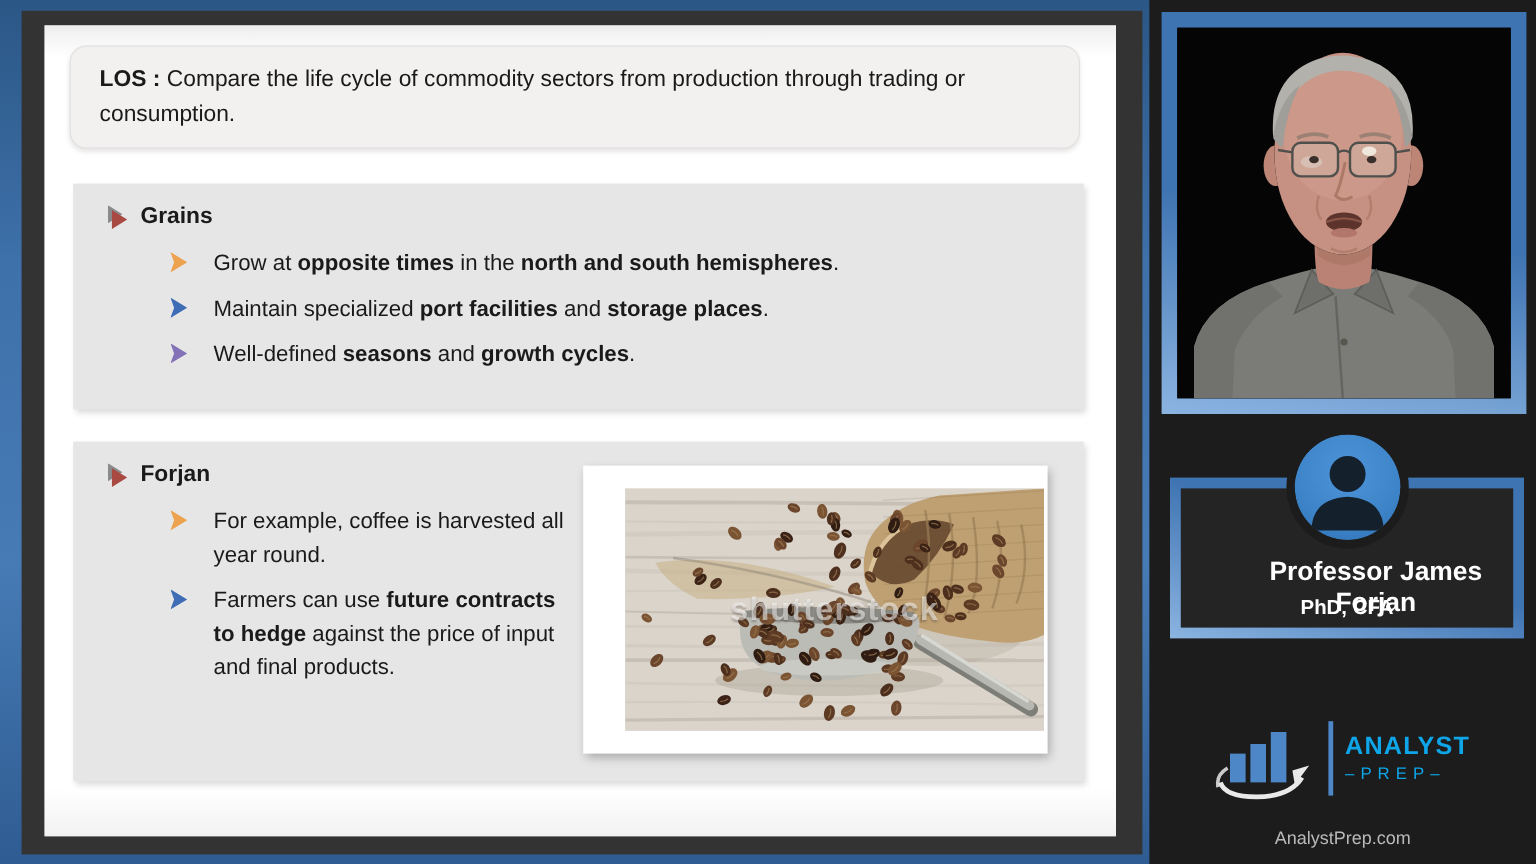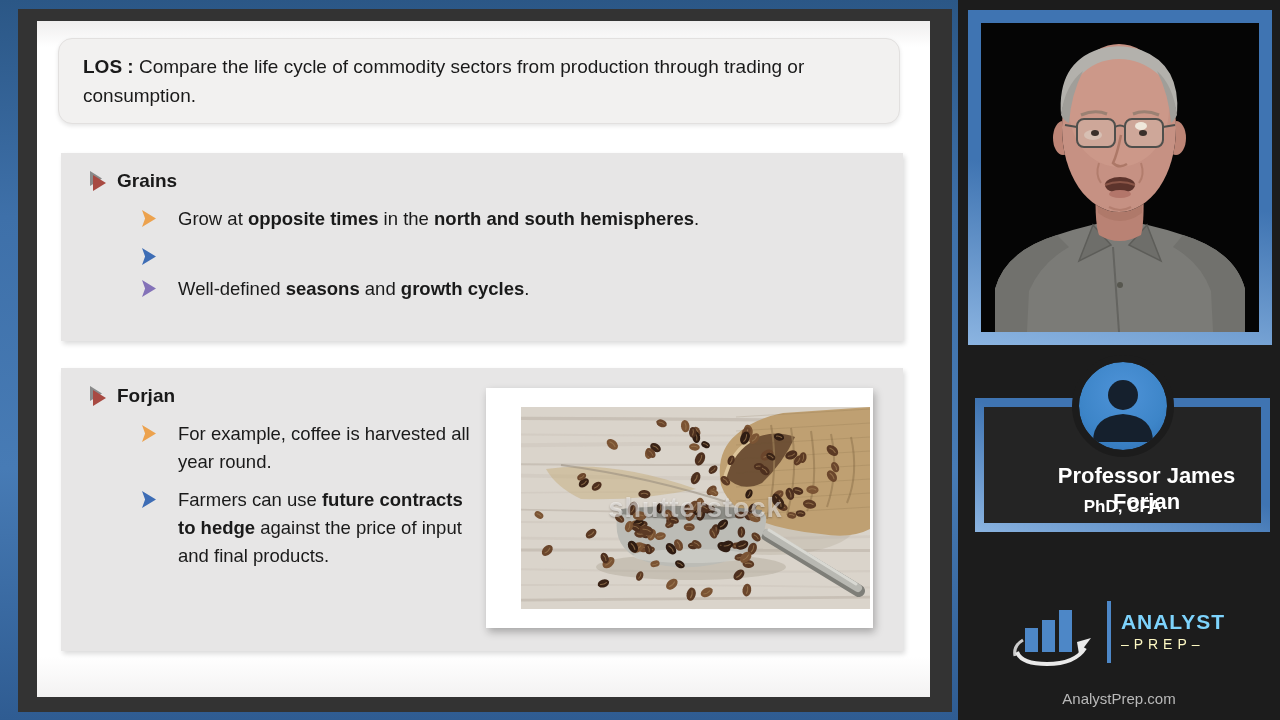--- a/index.html
+++ b/index.html
@@ -58,22 +58,22 @@
     background:radial-gradient(circle at 50% 35%,#4e93d8 0%,#3d85c8 60%,#2f6fb4 100%);
     outline:7px solid #1c1c1c;}
   .prof-name{position:absolute;left:0;right:0;top:56px;text-align:center;
     color:#fff;font-size:22px;font-weight:bold;margin-left:48px;}
   .prof-cred{position:absolute;left:0;right:0;top:90px;text-align:center;
     color:#fff;font-size:17px;font-weight:bold;}
 
   .logo-row{position:absolute;left:0;top:596px;width:322px;display:flex;
     align-items:center;justify-content:center;gap:10px;}
   .logo-divider{width:4px;height:62px;background:#4d87c7;flex:none;}
-  .logo-text1{color:#7dd3fc;font-size:21px;font-weight:bold;letter-spacing:1px;line-height:24px;}
-  .logo-text2{color:#fef9c3;font-size:14px;letter-spacing:5px;line-height:20px;}
+  .logo-text1{color:#0ea5e9;font-size:21px;font-weight:bold;letter-spacing:1px;line-height:24px;}
+  .logo-text2{color:#0ea5e9;font-size:14px;letter-spacing:5px;line-height:20px;}
   .site-url{position:absolute;left:0;top:690px;width:322px;text-align:center;
     color:#b9b9b9;font-size:15px;}
 </style>
 </head>
 <body>
 
 <div class="stage">
 
   <div class="left-wrap">
     <div class="dark-frame">
@@ -91,20 +91,21 @@
               </span>
             <span>Grains</span>
           </div>
           <div class="bullets">
               <div class="brow">
                 <span class="arrow" style="background: rgb(236, 162, 78);"></span>
                 <span class="btext">Grow at <b>opposite times</b> in the <b>north and south hemispheres</b>.</span>
               </div>
               <div class="brow">
                 <span class="arrow" style="background: rgb(62, 109, 181);"></span>
+                <span class="btext">Maintain specialized <b>port facilities</b> and <b>storage places</b>.</span>
               </div>
               <div class="brow">
                 <span class="arrow" style="background: rgb(132, 114, 184);"></span>
                 <span class="btext">Well-defined <b>seasons</b> and <b>growth cycles</b>.</span>
               </div>
             </div>
         </div>
 
         <div class="gray-box softs-box">
           <div class="sec-head">

